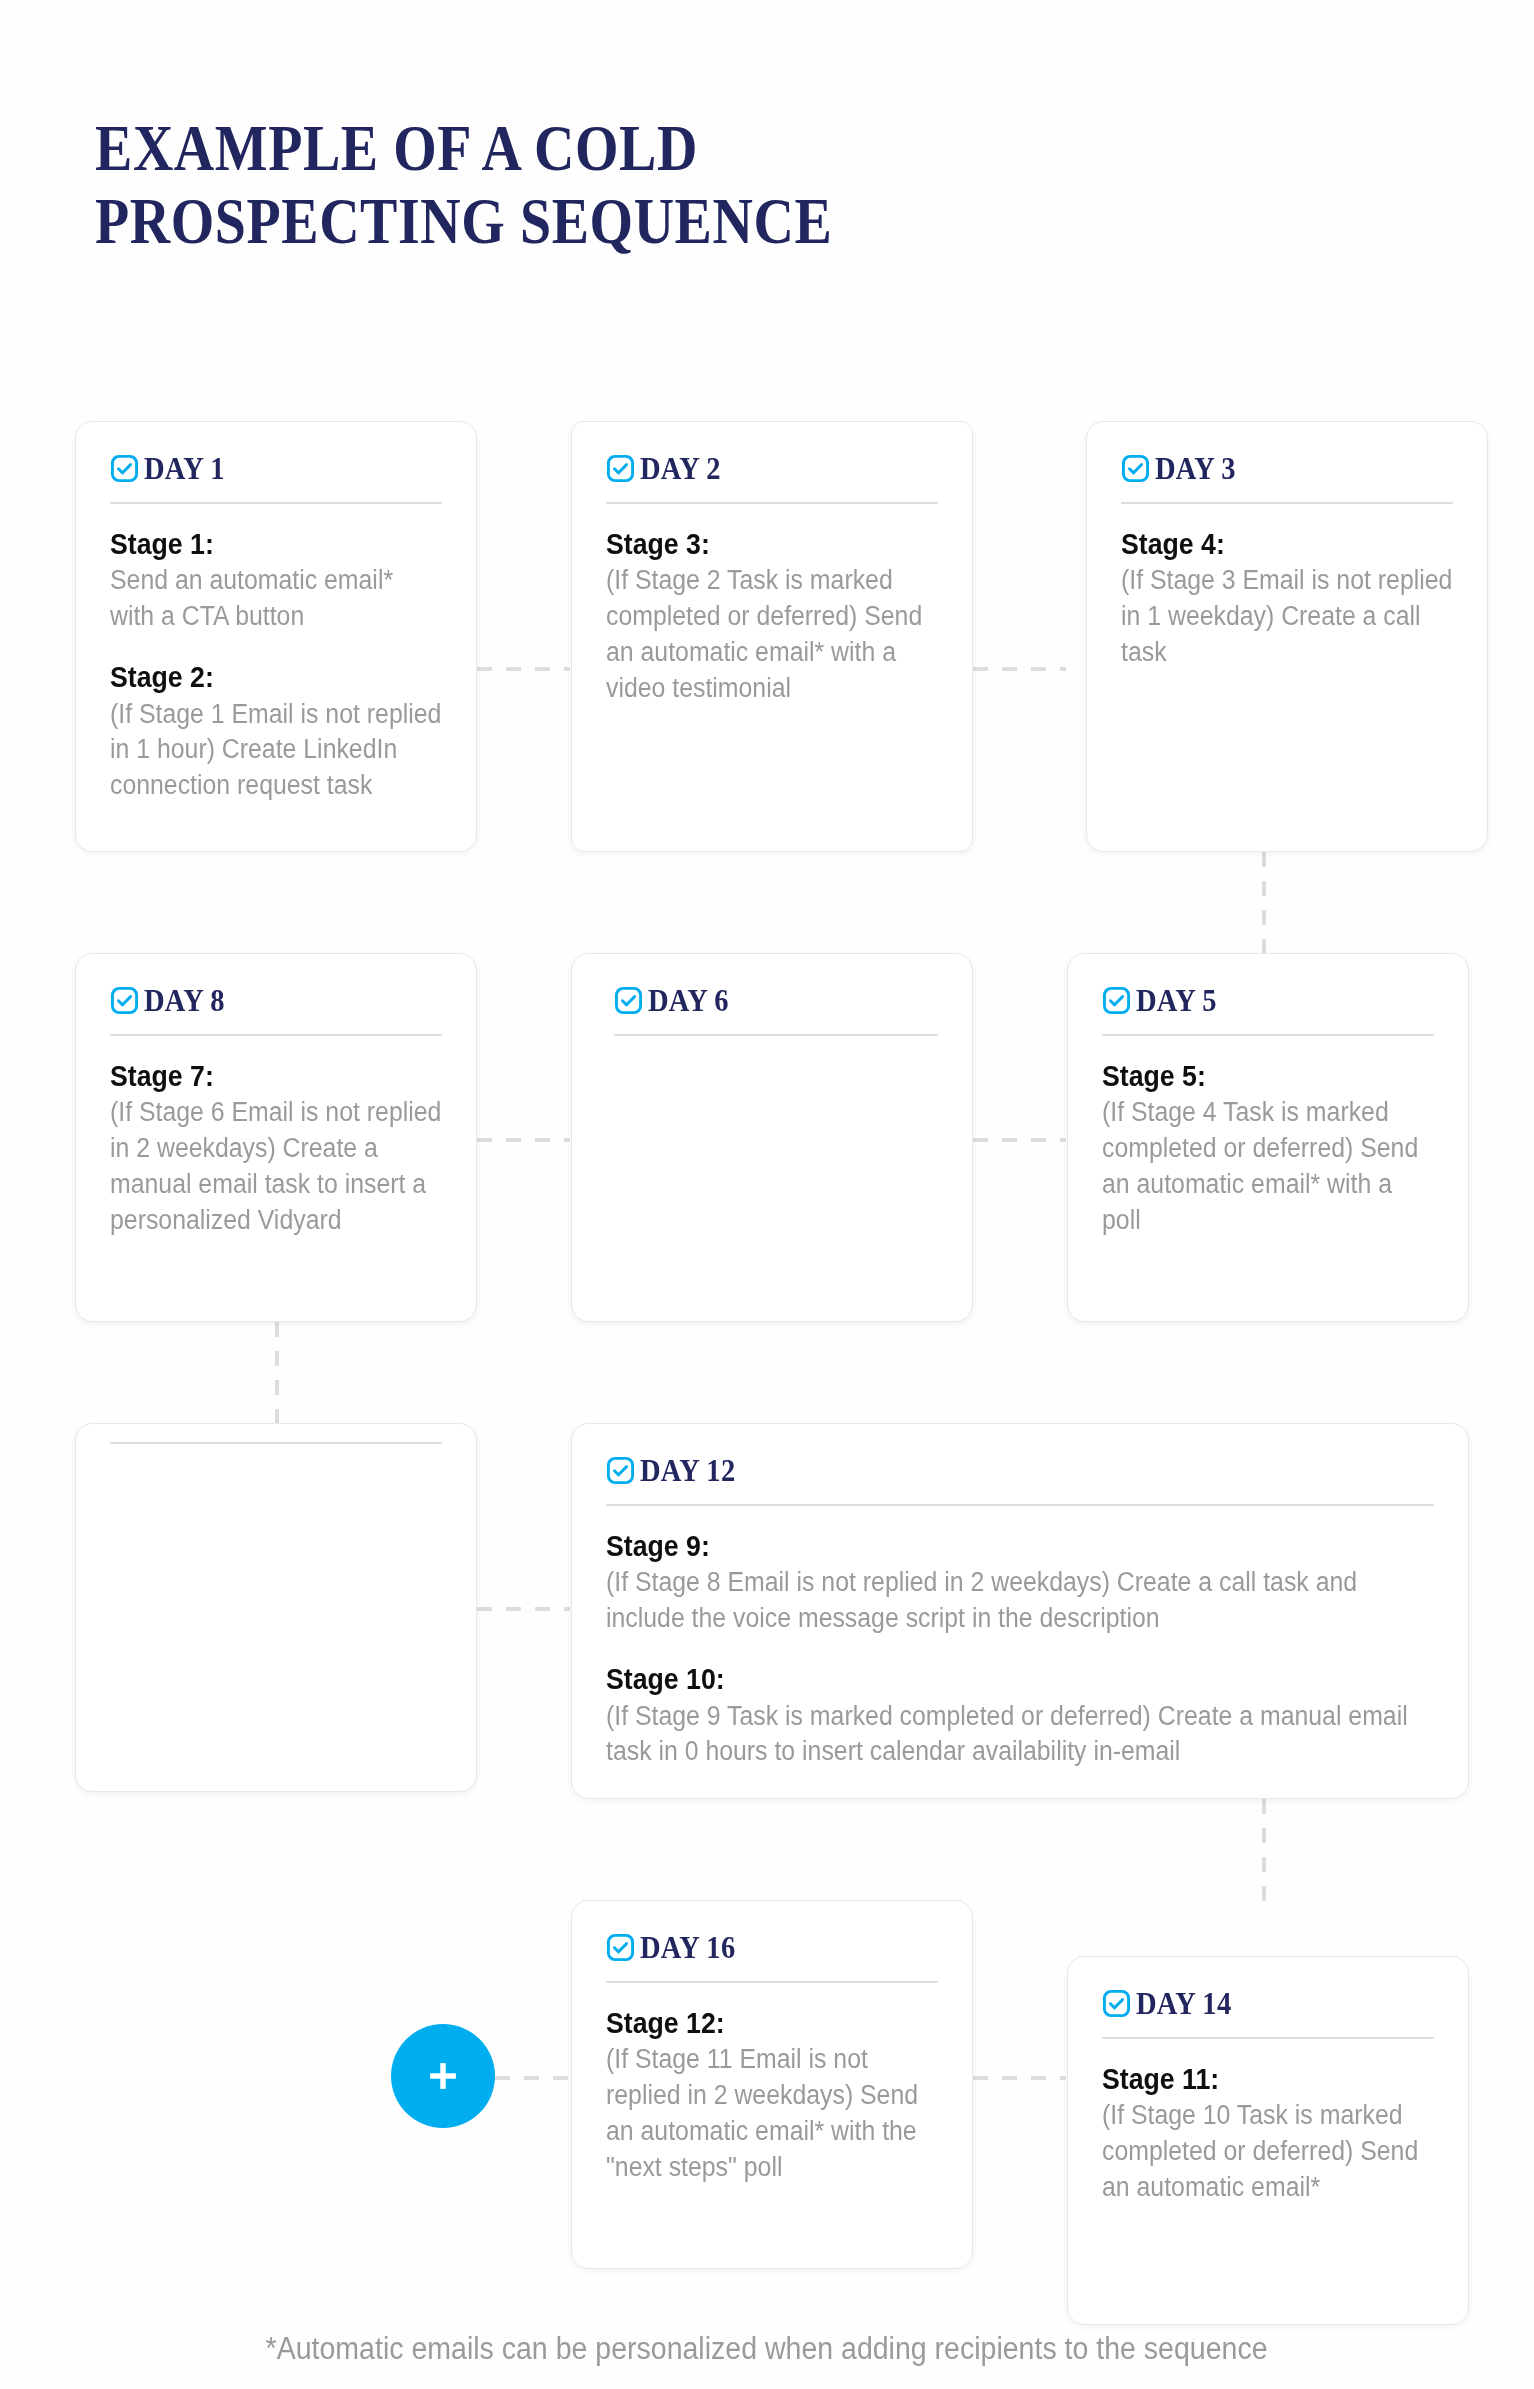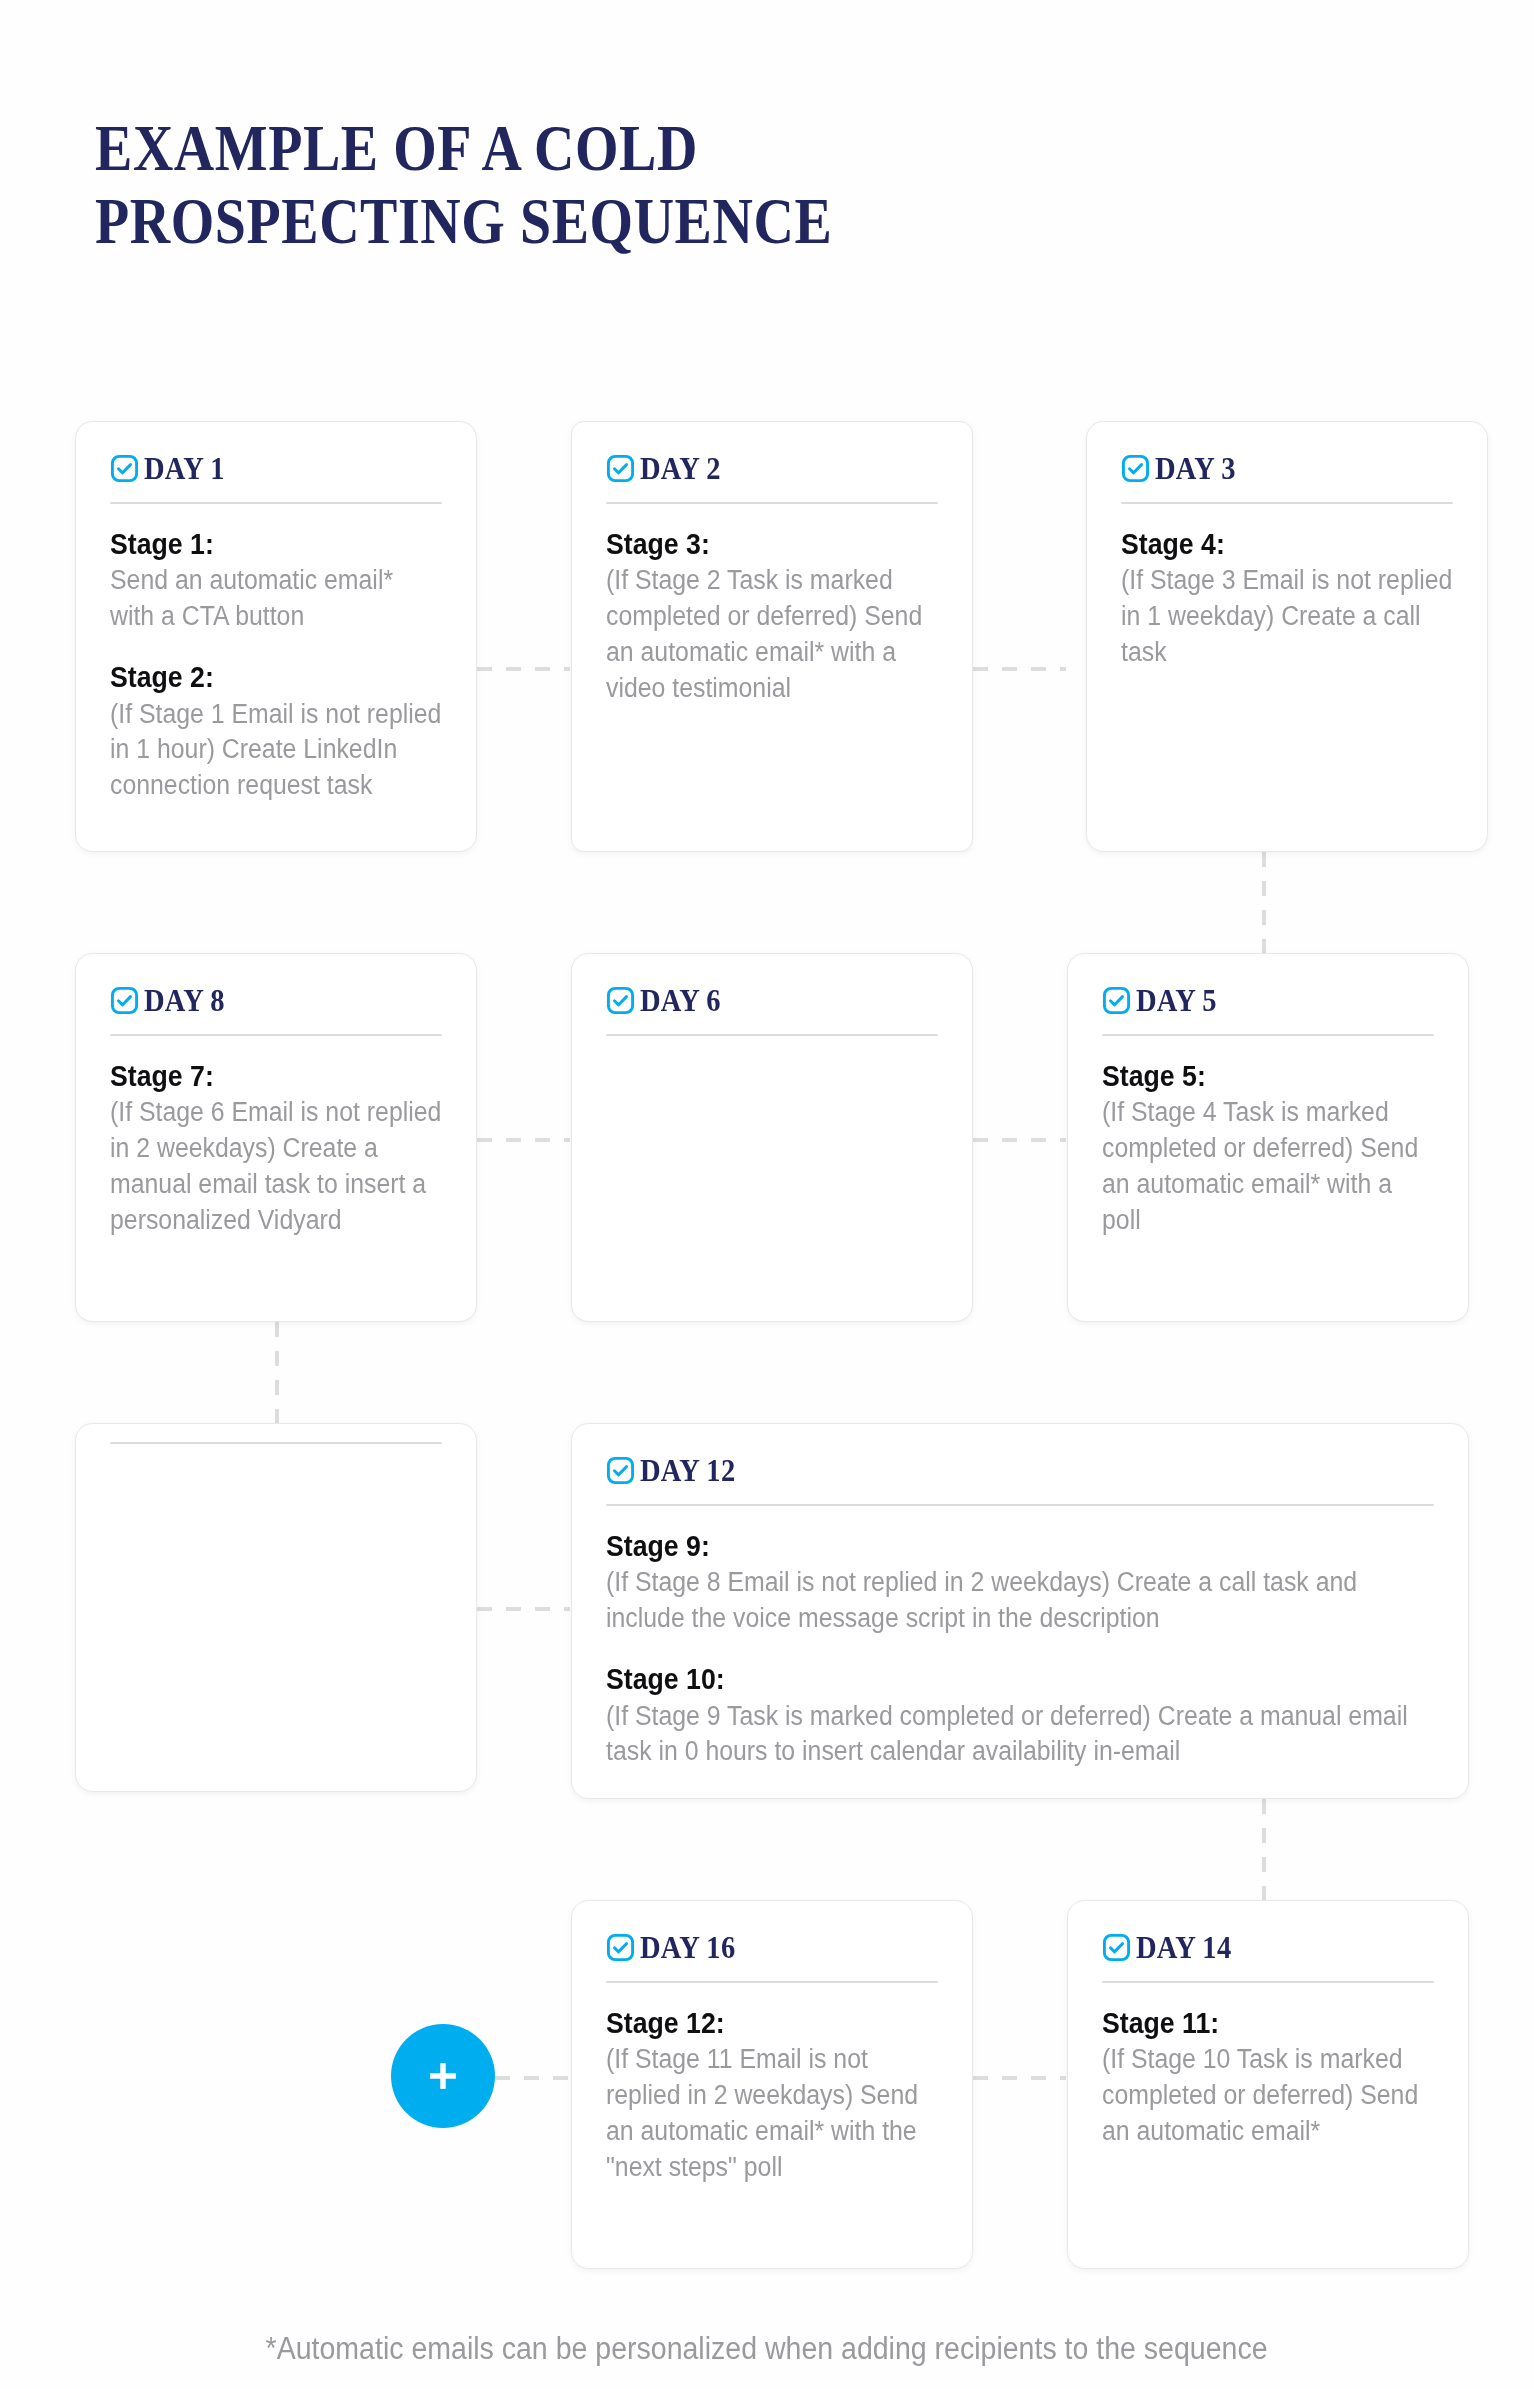--- a/index.html
+++ b/index.html
@@ -257,21 +257,21 @@
     </div>
     <div class="card-divider"></div>
     <div class="card-body">
       <div class="stage-block">
         <div class="stage-title">Stage 7:</div>
         <div class="stage-desc">(If Stage 6 Email is not replied in 2 weekdays) Create a manual email task to insert a personalized Vidyard</div>
       </div>
     </div>
   </div>
 
-  <div class="card" style="left:571px; top:953px; width:402px; height:369px;">
+  <div class="card" style="left:571px; top:953px; width:402px; height:369px;padding-left:8px;">
     <div class="card-head">
       <span>
         <svg class="check-icon" viewBox="0 0 24 24" aria-hidden="true">
           <rect x="2" y="2" width="20" height="20" rx="5.5" ry="5.5" fill="none" stroke="#00ADEF" stroke-width="2.4"></rect>
           <path d="M7 12.2 L10.4 15.6 L17 8.8" fill="none" stroke="#00ADEF" stroke-width="2.4" stroke-linecap="round" stroke-linejoin="round"></path>
         </svg>
       </span>
       <span class="day-label">DAY 6</span>
     </div>
     <div class="card-divider"></div>
@@ -335,21 +335,21 @@
     </div>
     <div class="card-divider"></div>
     <div class="card-body">
       <div class="stage-block">
         <div class="stage-title">Stage 12:</div>
         <div class="stage-desc">(If Stage 11 Email is not replied in 2 weekdays) Send an automatic email* with the "next steps" poll</div>
       </div>
     </div>
   </div>
 
-  <div class="card" style="left:1067px; top:1900px; width:402px; height:369px;">
+  <div class="card" style="left:1067px; top:1956px; width:402px; height:369px;">
     <div class="card-head">
       <span>
         <svg class="check-icon" viewBox="0 0 24 24" aria-hidden="true">
           <rect x="2" y="2" width="20" height="20" rx="5.5" ry="5.5" fill="none" stroke="#00ADEF" stroke-width="2.4"></rect>
           <path d="M7 12.2 L10.4 15.6 L17 8.8" fill="none" stroke="#00ADEF" stroke-width="2.4" stroke-linecap="round" stroke-linejoin="round"></path>
         </svg>
       </span>
       <span class="day-label">DAY 14</span>
     </div>
     <div class="card-divider"></div>

